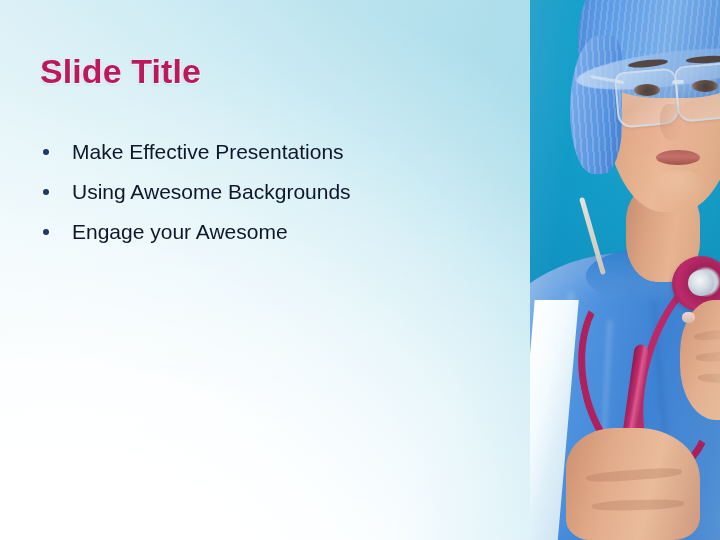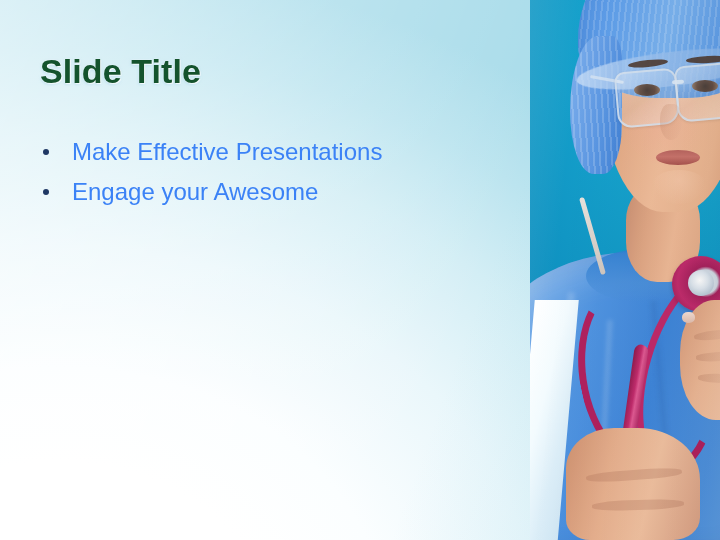--- a/index.html
+++ b/index.html
@@ -34,21 +34,21 @@
   }
 
   
   .title {
     position: absolute;
     left: 40px;
     top: 52px;
     font-size: 34px;
     font-weight: bold;
     letter-spacing: 0.1px;
-    color: #14532d;
+    color: #be185d;
     text-shadow:
       0 0 2px rgba(255,255,255,0.95),
       1px 1px 1px rgba(255,255,255,0.85),
       0 1px 3px rgba(120,190,225,0.55);
     white-space: nowrap;
   }
 
   
   .bullets {
     position: absolute;
@@ -57,22 +57,22 @@
     width: 460px;
     list-style: none;
     margin: 0;
     padding: 0;
   }
   .bullets li {
     position: relative;
     padding-left: 32px;
     height: 40px;
     line-height: 40px;
-    font-size: 24px;
-    color: #3b82f6;
+    font-size: 21px;
+    color: #0f172a;
     white-space: nowrap;
   }
   .bullets li .dot {
     position: absolute;
     left: 3px;
     top: 17px;
     width: 6px;
     height: 6px;
     border-radius: 50%;
     background: #1f3864;
@@ -473,17 +473,21 @@
 
   <div class="title">Slide Title</div>
 
   <ul class="bullets">
     <li>
       <span class="dot"></span>
       <span>Make Effective Presentations</span>
     </li>
     <li>
       <span class="dot"></span>
+      <span>Using Awesome Backgrounds</span>
+    </li>
+    <li>
+      <span class="dot"></span>
       <span>Engage your Awesome</span>
     </li>
   </ul>
 
 </div>
 
 </body></html>

